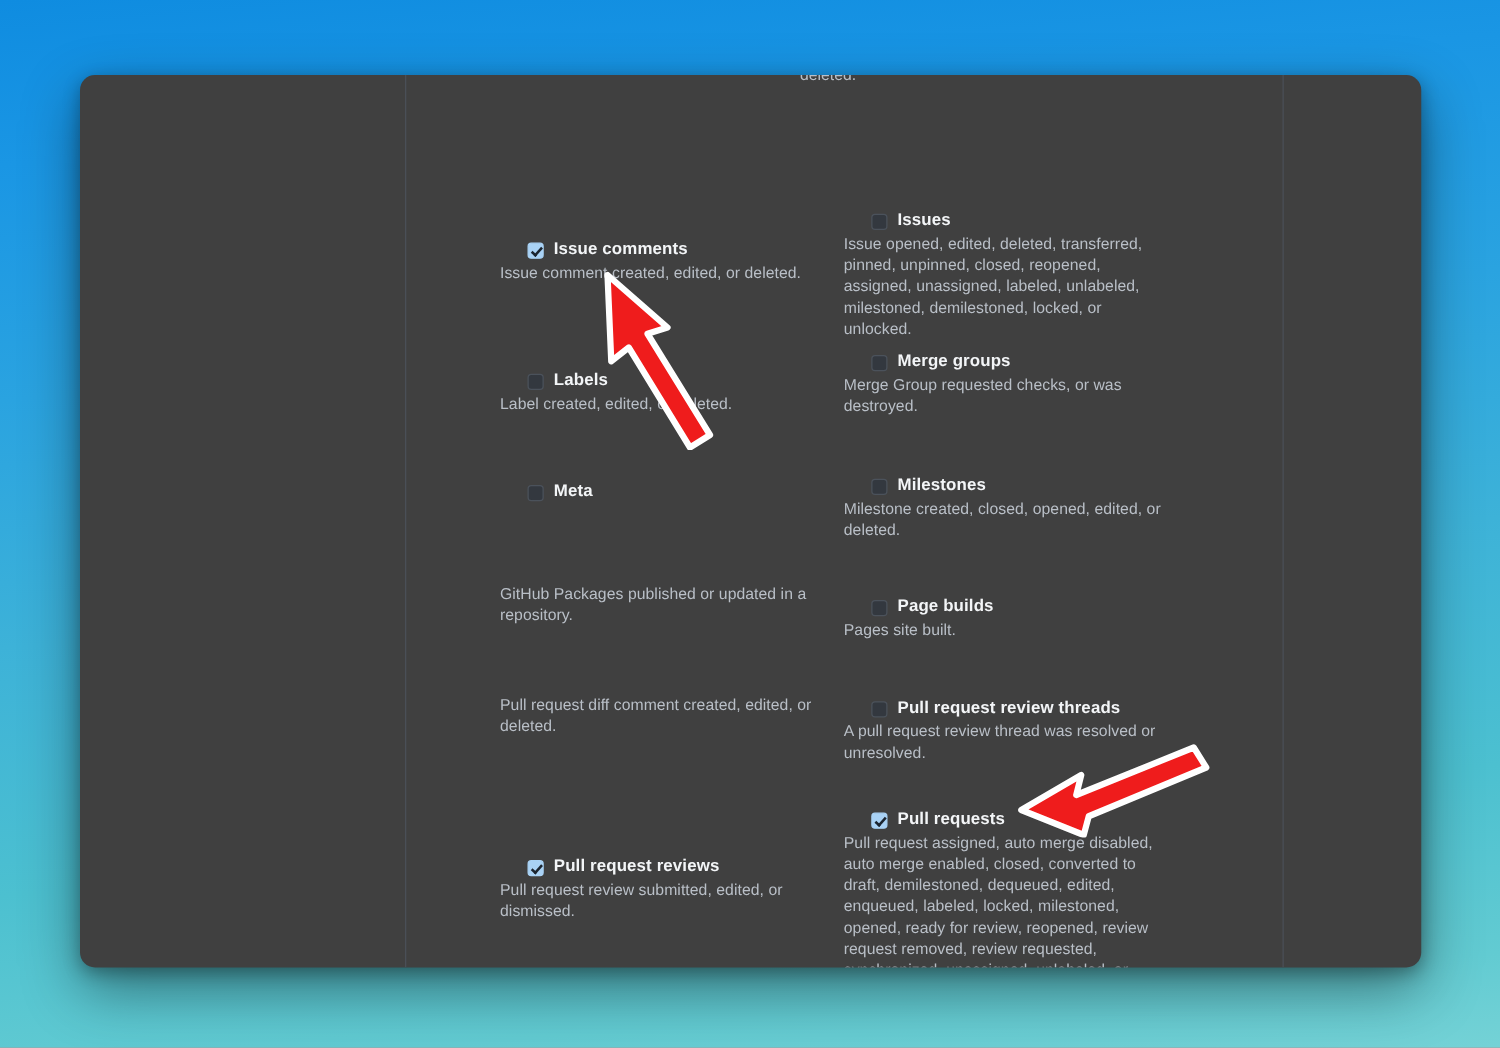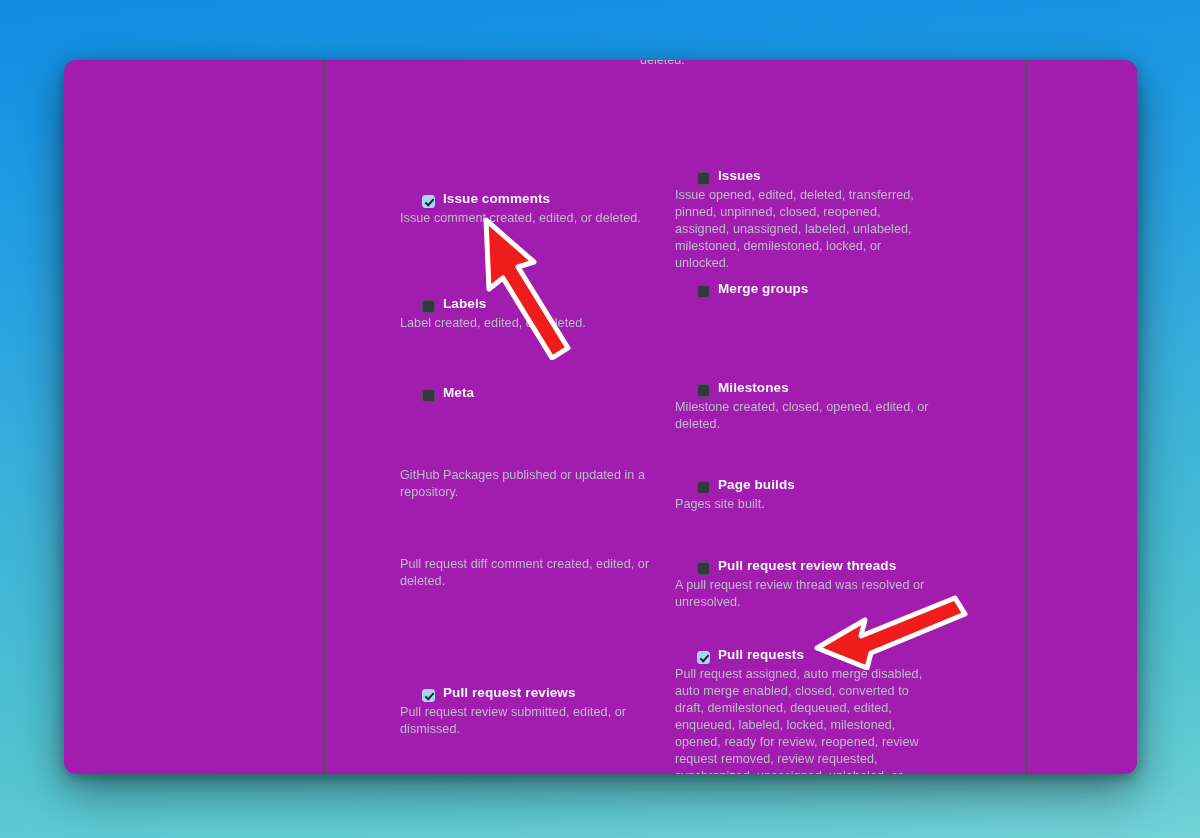--- a/index.html
+++ b/index.html
@@ -23,21 +23,21 @@
     position: relative;
   }
 
   
   #window {
     position: absolute;
     left: 64px;
     top: 60px;
     width: 1073px;
     height: 714px;
-    background: #a21caf;
+    background: #404040;
     border-radius: 12px;
     overflow: hidden;
     box-shadow: 0 18px 46px rgba(0,0,0,0.42),
                 0 4px 14px rgba(0,0,0,0.3);
   }
 
   
   .rule {
     position: absolute;
     top: 0;
@@ -67,21 +67,21 @@
   .col.c2 { left: 329px; }
 
   .evt {
     position: absolute;
     left: 0;
     width: 280px;
   }
 
   .evt-head {
     display: flex;
-    align-items: flex-end;
+    align-items: center;
     gap: 8px;
     padding-left: 43px;
   }
 
   .cbx {
     width: 13px;
     height: 13px;
     flex: 0 0 13px;
     border-radius: 3px;
     margin-top: 3px;
@@ -194,20 +194,21 @@
             <span class="cbx"></span>
             <span class="evt-title">Issues</span>
           </div>
           <div class="evt-desc">Issue opened, edited, deleted, transferred, pinned, unpinned, closed, reopened, assigned, unassigned, labeled, unlabeled, milestoned, demilestoned, locked, or unlocked.</div>
         </div>
         <div class="evt" style="top: 220px;">
           <div class="evt-head">
             <span class="cbx"></span>
             <span class="evt-title">Merge groups</span>
           </div>
+          <div class="evt-desc">Merge Group requested checks, or was destroyed.</div>
         </div>
         <div class="evt" style="top: 319px;">
           <div class="evt-head">
             <span class="cbx"></span>
             <span class="evt-title">Milestones</span>
           </div>
           <div class="evt-desc">Milestone created, closed, opened, edited, or deleted.</div>
         </div>
         <div class="evt" style="top: 416px;">
           <div class="evt-head">

